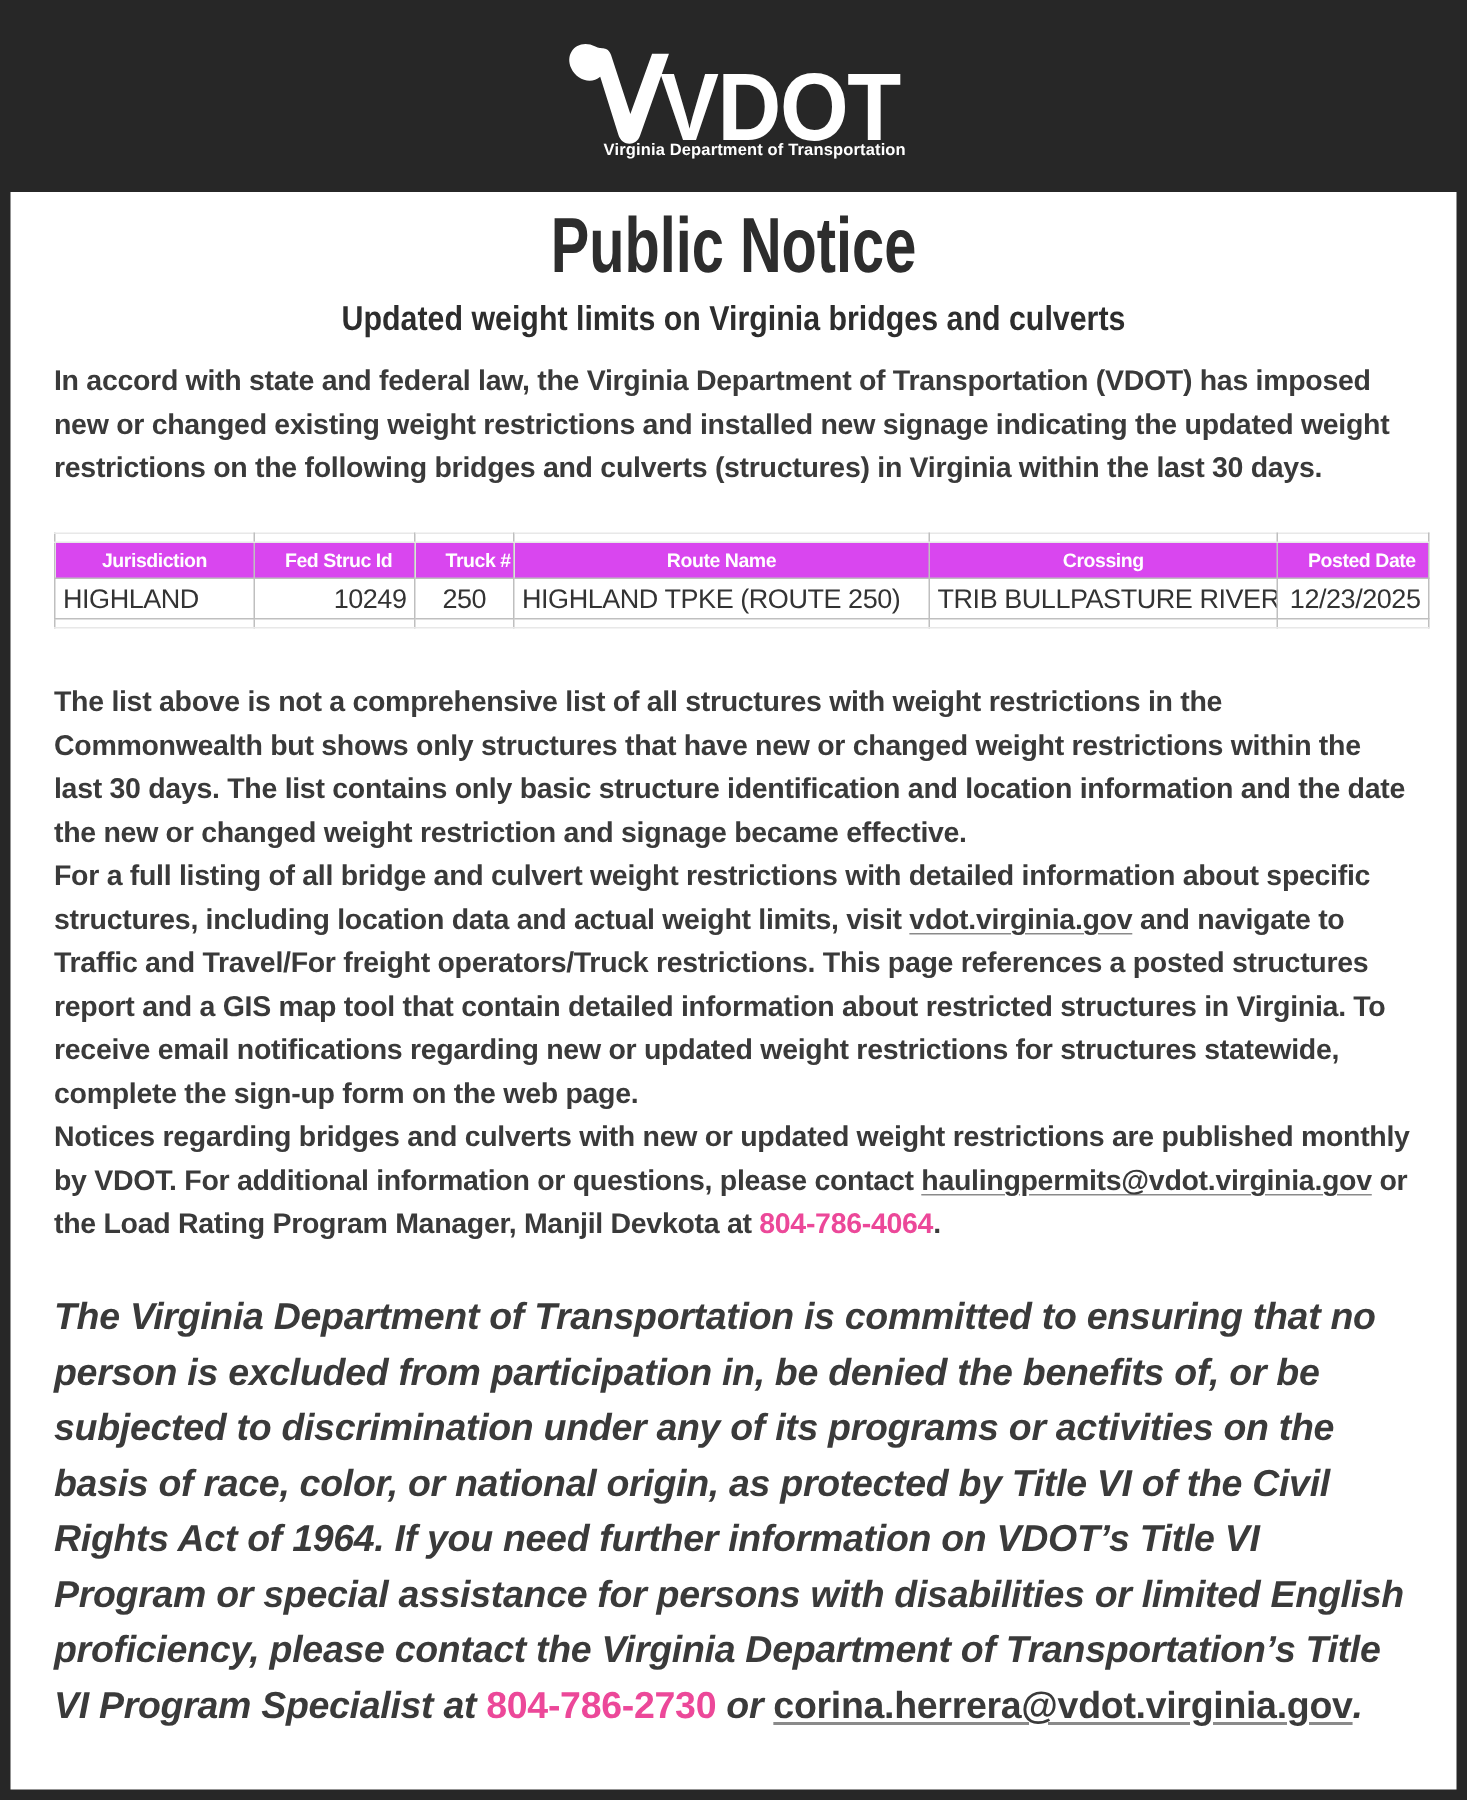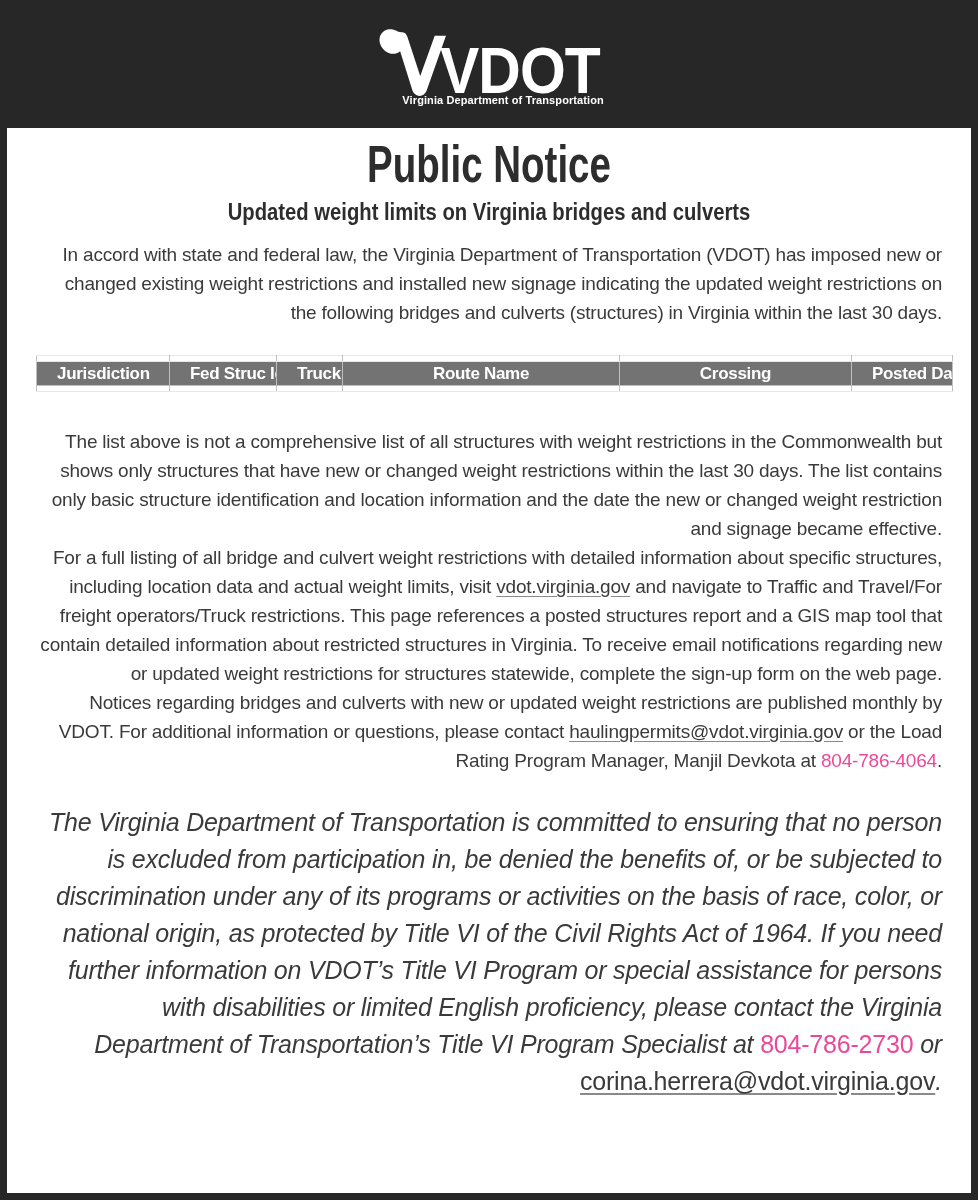--- a/index.html
+++ b/index.html
@@ -43,34 +43,34 @@
     margin-top:2px; white-space:nowrap;
   }
   .subtitle {
     text-align:center; color:#2d2d2d; font-weight:bold;
     font-size:23px; line-height:26px;
     transform:scaleX(0.88); transform-origin:center;
     margin-top:9px; white-space:nowrap;
   }
   .para {
     color:#3a3a3a; font-size:19px; line-height:29px;
-    letter-spacing:-0.2px; text-align:right;
+    letter-spacing:-0.2px; text-align:left;font-weight:bold;
   }
   .intro { margin-top:15px; }
   
   table.restrictions {
     border-collapse:collapse; table-layout:fixed;
     width:916px; margin-top:28px; margin-left:0px;
     font-size:18px; letter-spacing:-0.3px;
   }
   table.restrictions td, table.restrictions th { border:1px solid #bfbfbf; overflow:hidden; white-space:nowrap; }
   tr.spacer td { height:6px; border-top-color:#e8e8e8; border-bottom-color:#e8e8e8; }
   th.hdr {
-    background:#737373; color:#ffffff; font-weight:bold;
-    height:24px; text-align:center; font-size:17px; padding:0 20px;
+    background:#d946ef; color:#ffffff; font-weight:bold;
+    height:24px; text-align:center; font-size:13px; padding:0 20px;
   }
   td.cell { height:27px; color:#333; padding:0 5px; background:#fff; }
   .al { text-align:left; } .ar { text-align:right; } .ac { text-align:center; }
   
   .paras .para { }
   .paras .para:first-child { margin-top:35px; }
   .para.italic {
     font-style:italic; line-height:37px; margin-top:29px; font-size:25px;
   }
   .doc-link {
@@ -120,20 +120,28 @@
       </tr>
       <tr>
         <th class="hdr">Jurisdiction</th>
         <th class="hdr">Fed Struc Id</th>
         <th class="hdr">Truck #</th>
         <th class="hdr">Route Name</th>
         <th class="hdr">Crossing</th>
         <th class="hdr">Posted Date</th>
       </tr>
 
+      <tr>
+          <td class="cell al">HIGHLAND</td>
+          <td class="cell ar">10249</td>
+          <td class="cell ac">250</td>
+          <td class="cell al">HIGHLAND TPKE (ROUTE 250)</td>
+          <td class="cell al">TRIB BULLPASTURE RIVER</td>
+          <td class="cell ar">12/23/2025</td>
+        </tr>
         <tr class="spacer" id="bottom-spacer">
         <td></td>
           <td></td>
           <td></td>
           <td></td>
           <td></td>
           <td></td>
       </tr>
     </tbody>
   </table>

